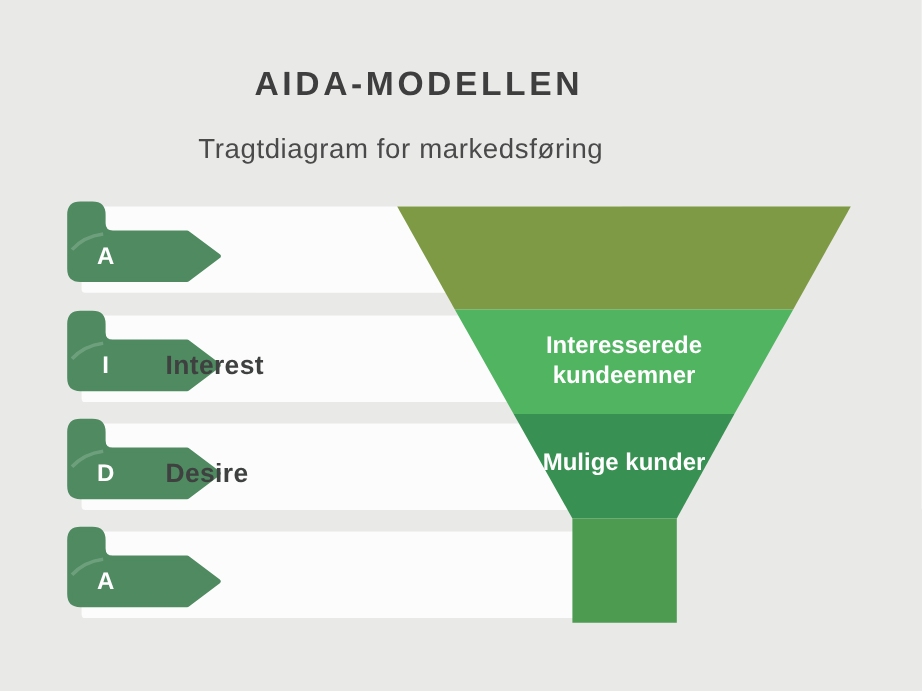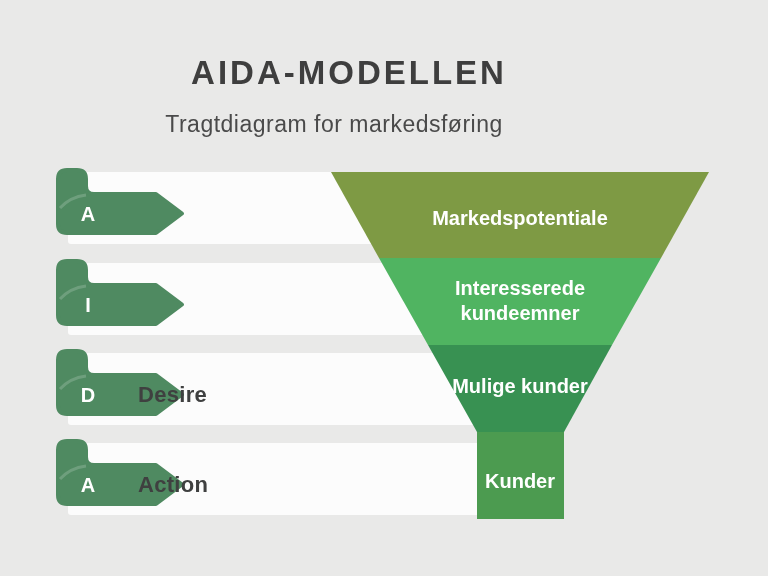--- a/index.html
+++ b/index.html
@@ -1,21 +1,21 @@
 <!DOCTYPE html>
 <html style="--bg: #e9e9e8; --bar: #fcfcfc; --badge: #4f8a61; --seg1: #7e9a44; --seg2: #50b461; --seg3: #389152; --seg4: #4c9b50; --title-color: #3e3e3e; --subtitle-color: #4a4a4a; --row-label-color: #3f4040; --funnel-label-color: #ffffff;"><head>
 <meta charset="utf-8">
 <style>
   html,body{margin:0;padding:0;}
   body{width:768px;height:576px;font-family:"Liberation Sans","DejaVu Sans",sans-serif;}
   .stage{position:relative;width:768px;height:576px;background:var(--bg);overflow:hidden;}
 
   
   .title{position:absolute;top:54px;left:0;width:698px;text-align:center;
-         font-size:33px;font-weight:bold;letter-spacing:3px;color:var(--title-color);z-index:1;}
+         font-size:28px;font-weight:bold;letter-spacing:3px;color:var(--title-color);z-index:1;}
   .subtitle{position:absolute;top:111px;left:0;width:668px;text-align:center;
          font-size:23px;font-weight:400;letter-spacing:0.5px;color:var(--subtitle-color);z-index:1;}
 
   
   .bar{position:absolute;left:68px;width:452px;height:72px;background:var(--bar);
        border-radius:3px;z-index:2;}
   .bar.r1{top:172px;} .bar.r2{top:263px;} .bar.r3{top:353px;} .bar.r4{top:443px;}
 
   
   .funnel-svg{position:absolute;top:0;left:0;z-index:3;}
@@ -80,21 +80,19 @@
   <svg class="badge r4" viewBox="0 0 126 66">
     <path class="shape" d="M 9 0 H 19 Q 28 0 28 9 V 16 Q 28 24 36 24 H 98 L 124 43.5 L 98 63 H 9 Q 0 63 0 54 V 9 Q 0 0 9 0 Z"></path>
     <path class="fold" d="M 2 38 Q 12 27 28 25"></path>
   </svg>
 
   <div class="badge-letter r1">A</div>
   <div class="badge-letter r2">I</div>
   <div class="badge-letter r3">D</div>
   <div class="badge-letter r4">A</div>
 
+  <div class="row-label r2">Interest</div>
   <div class="row-label r3">Desire</div>
-  <div class="row-label r4">Action</div>
 
-  <div class="funnel-label f1">Markedspotentiale</div>
   <div class="funnel-label f2">Interesserede kundeemner</div>
   <div class="funnel-label f3">Mulige kunder</div>
-  <div class="funnel-label f4">Kunder</div>
 
 </div>
 
 </body></html>

